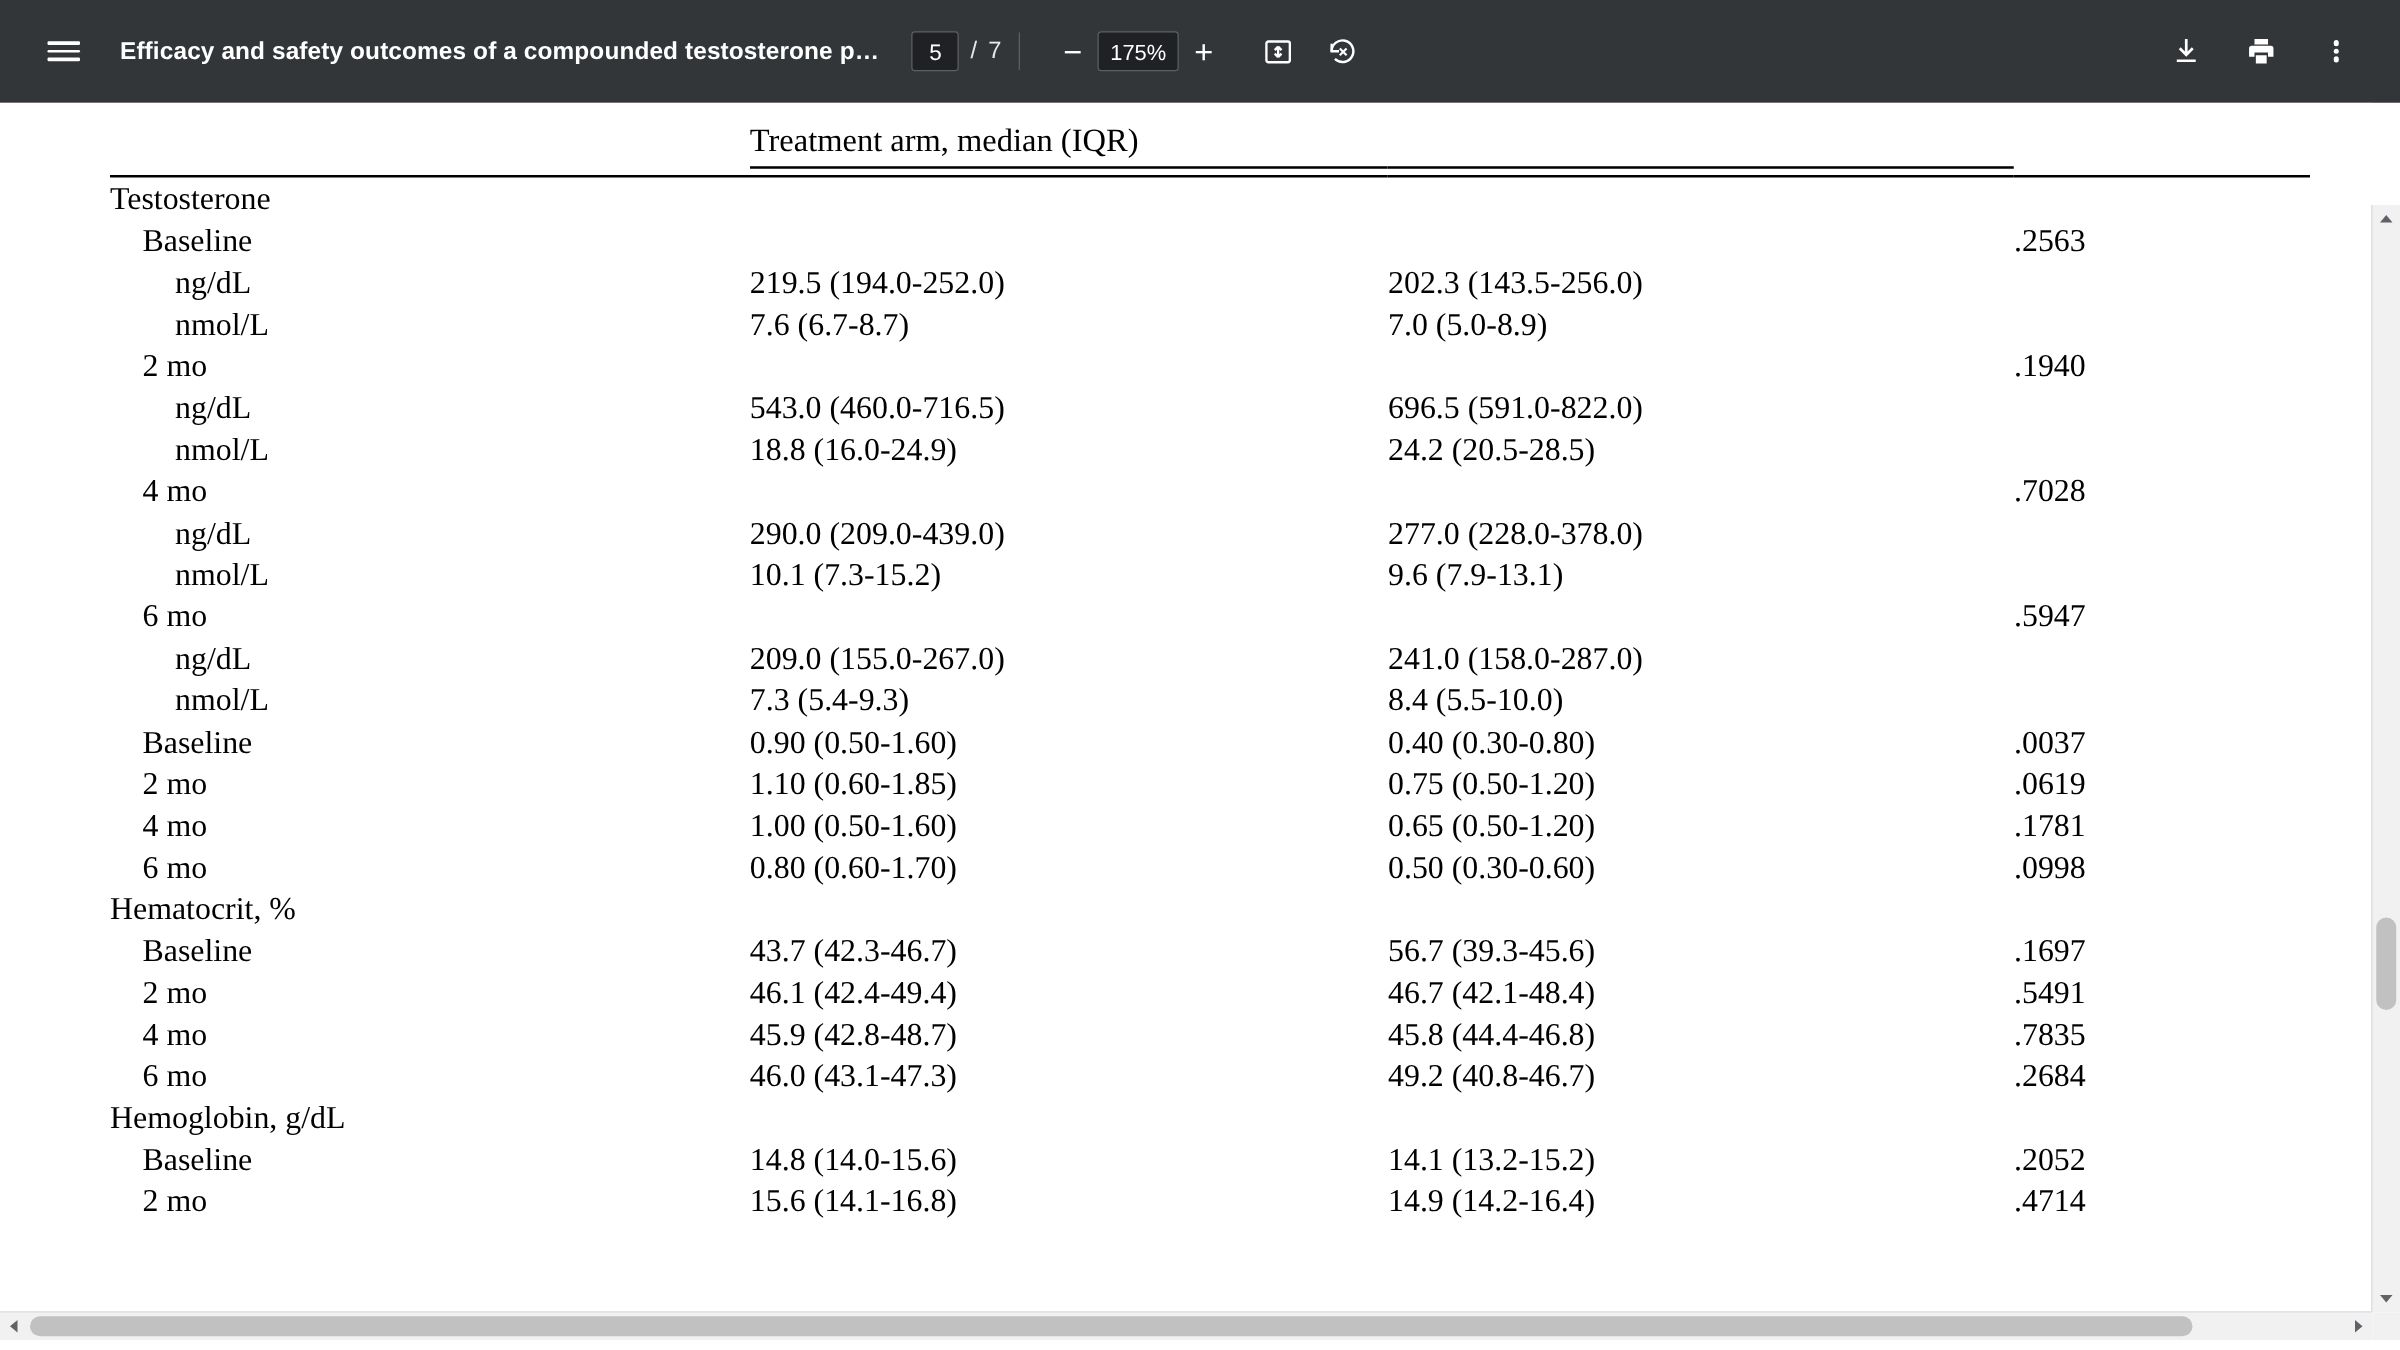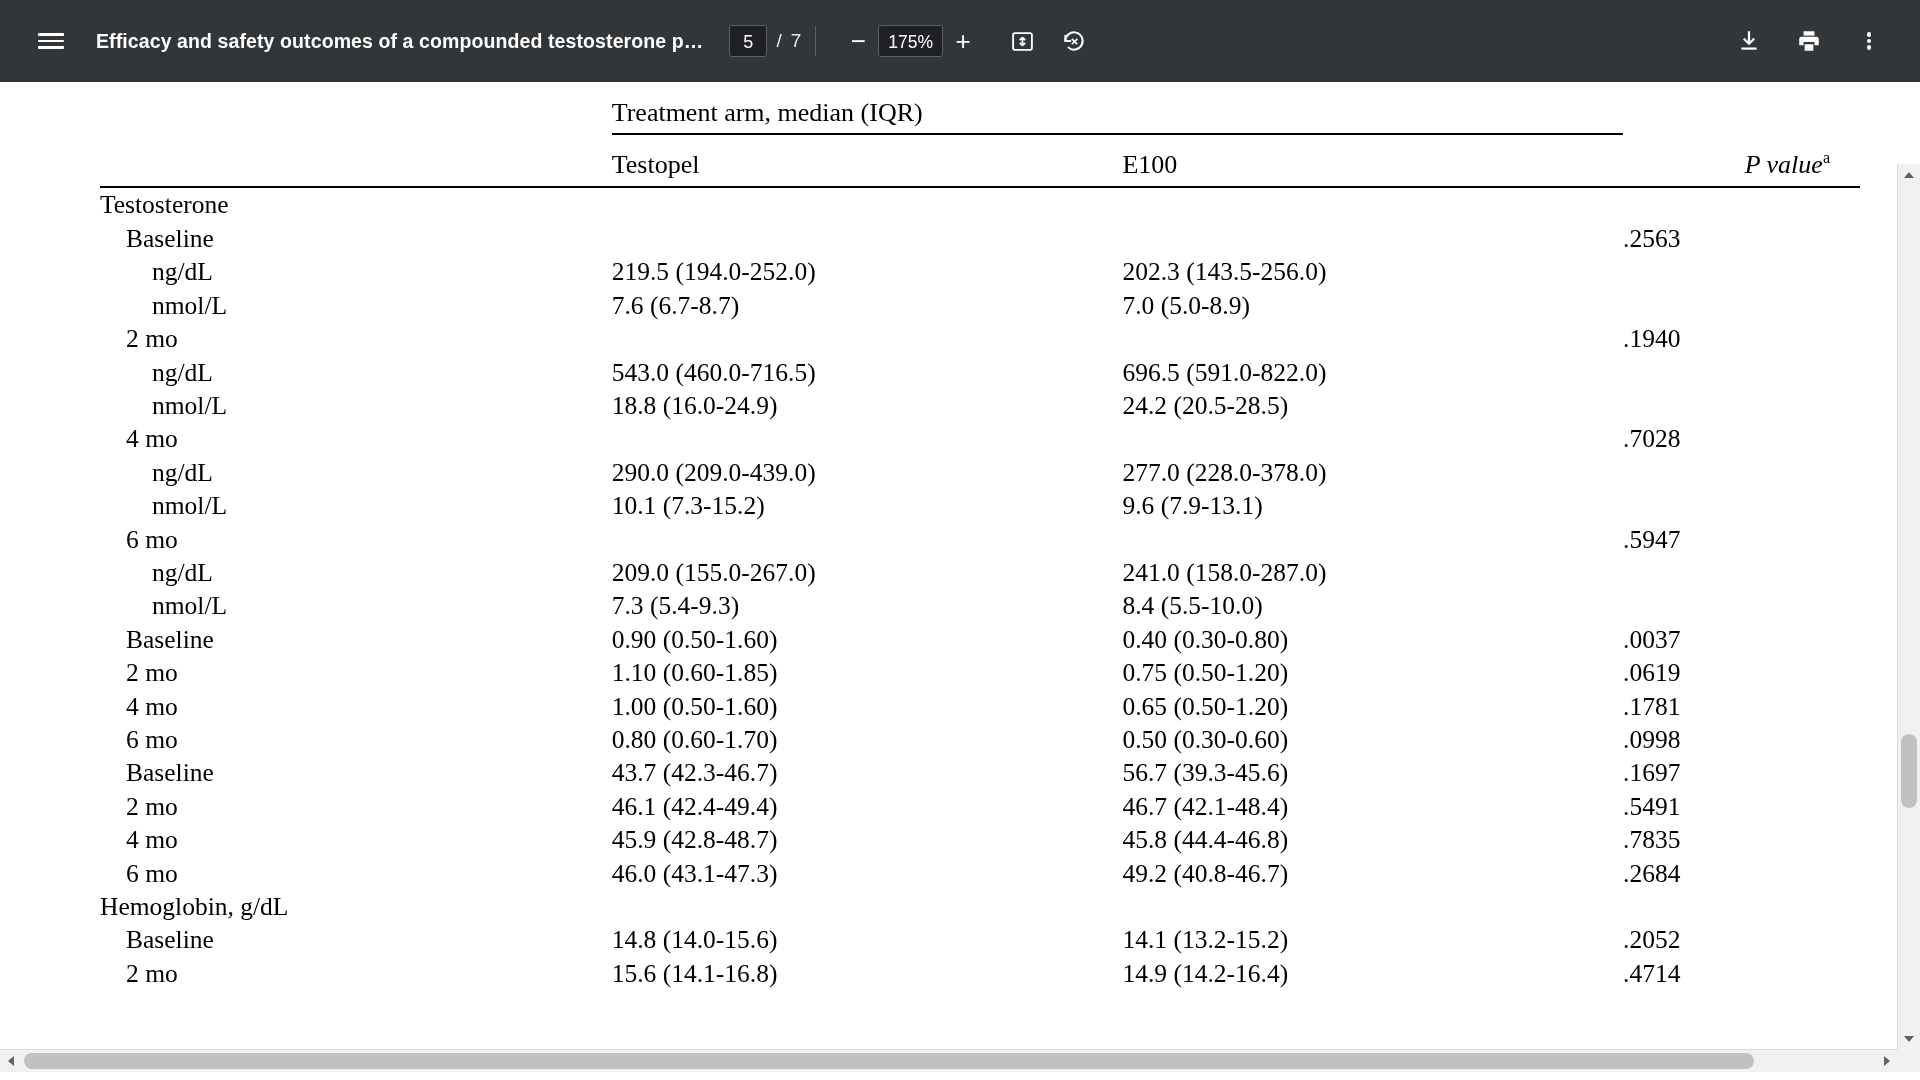--- a/index.html
+++ b/index.html
@@ -147,21 +147,21 @@
     width: 1898px;
     height: 980px;
     background: #ffffff;
     font-family: "Liberation Serif", serif;
     color: #000000;
   }
 
   
   #tbl {
     position: absolute;
-    left: 100px;
+    left: 88px;
     top: 0px;
     width: 1760px;
     border-collapse: collapse;
     font-size: 25.5px;
     font-family: "Liberation Serif", serif;
   }
   #tbl td, #tbl th {
     padding: 0;
     vertical-align: bottom;
     line-height: 33.4px;
@@ -349,26 +349,20 @@
         </colgroup>
         <tbody id="tbl-body">
           <tr>
             <td class="tbl-top-pad" colspan="4"></td>
           </tr>
           <tr class="grouphdr-row">
             <td></td>
             <td class="spanhdr" colspan="2">Treatment arm, median (IQR)</td>
             <td></td>
           </tr>
-          <tr>
-            <td></td>
-            <td class="colhdr">Testopel</td>
-            <td class="colhdr">E100</td>
-            <td class="colhdr pvalhdr"><i>P value</i><sup>a</sup></td>
-          </tr>
           <tr class="rule-row">
             <td class="rule-left" colspan="3"></td>
             <td class="rule-right"></td>
           </tr>
         <tr>
               <td>Testosterone</td>
               <td></td>
               <td></td>
               <td class="col-p"></td>
             </tr>
@@ -460,20 +454,26 @@
               <td class="indent1">4 mo</td>
               <td>1.00 (0.50-1.60)</td>
               <td>0.65 (0.50-1.20)</td>
               <td class="col-p">.1781</td>
             </tr>
             <tr>
               <td class="indent1">6 mo</td>
               <td>0.80 (0.60-1.70)</td>
               <td>0.50 (0.30-0.60)</td>
               <td class="col-p">.0998</td>
+            </tr>
+            <tr>
+              <td>Hematocrit, %</td>
+              <td></td>
+              <td></td>
+              <td class="col-p"></td>
             </tr>
             <tr>
               <td class="indent1">Baseline</td>
               <td>43.7 (42.3-46.7)</td>
               <td>56.7 (39.3-45.6)</td>
               <td class="col-p">.1697</td>
             </tr>
             <tr>
               <td class="indent1">2 mo</td>
               <td>46.1 (42.4-49.4)</td>

